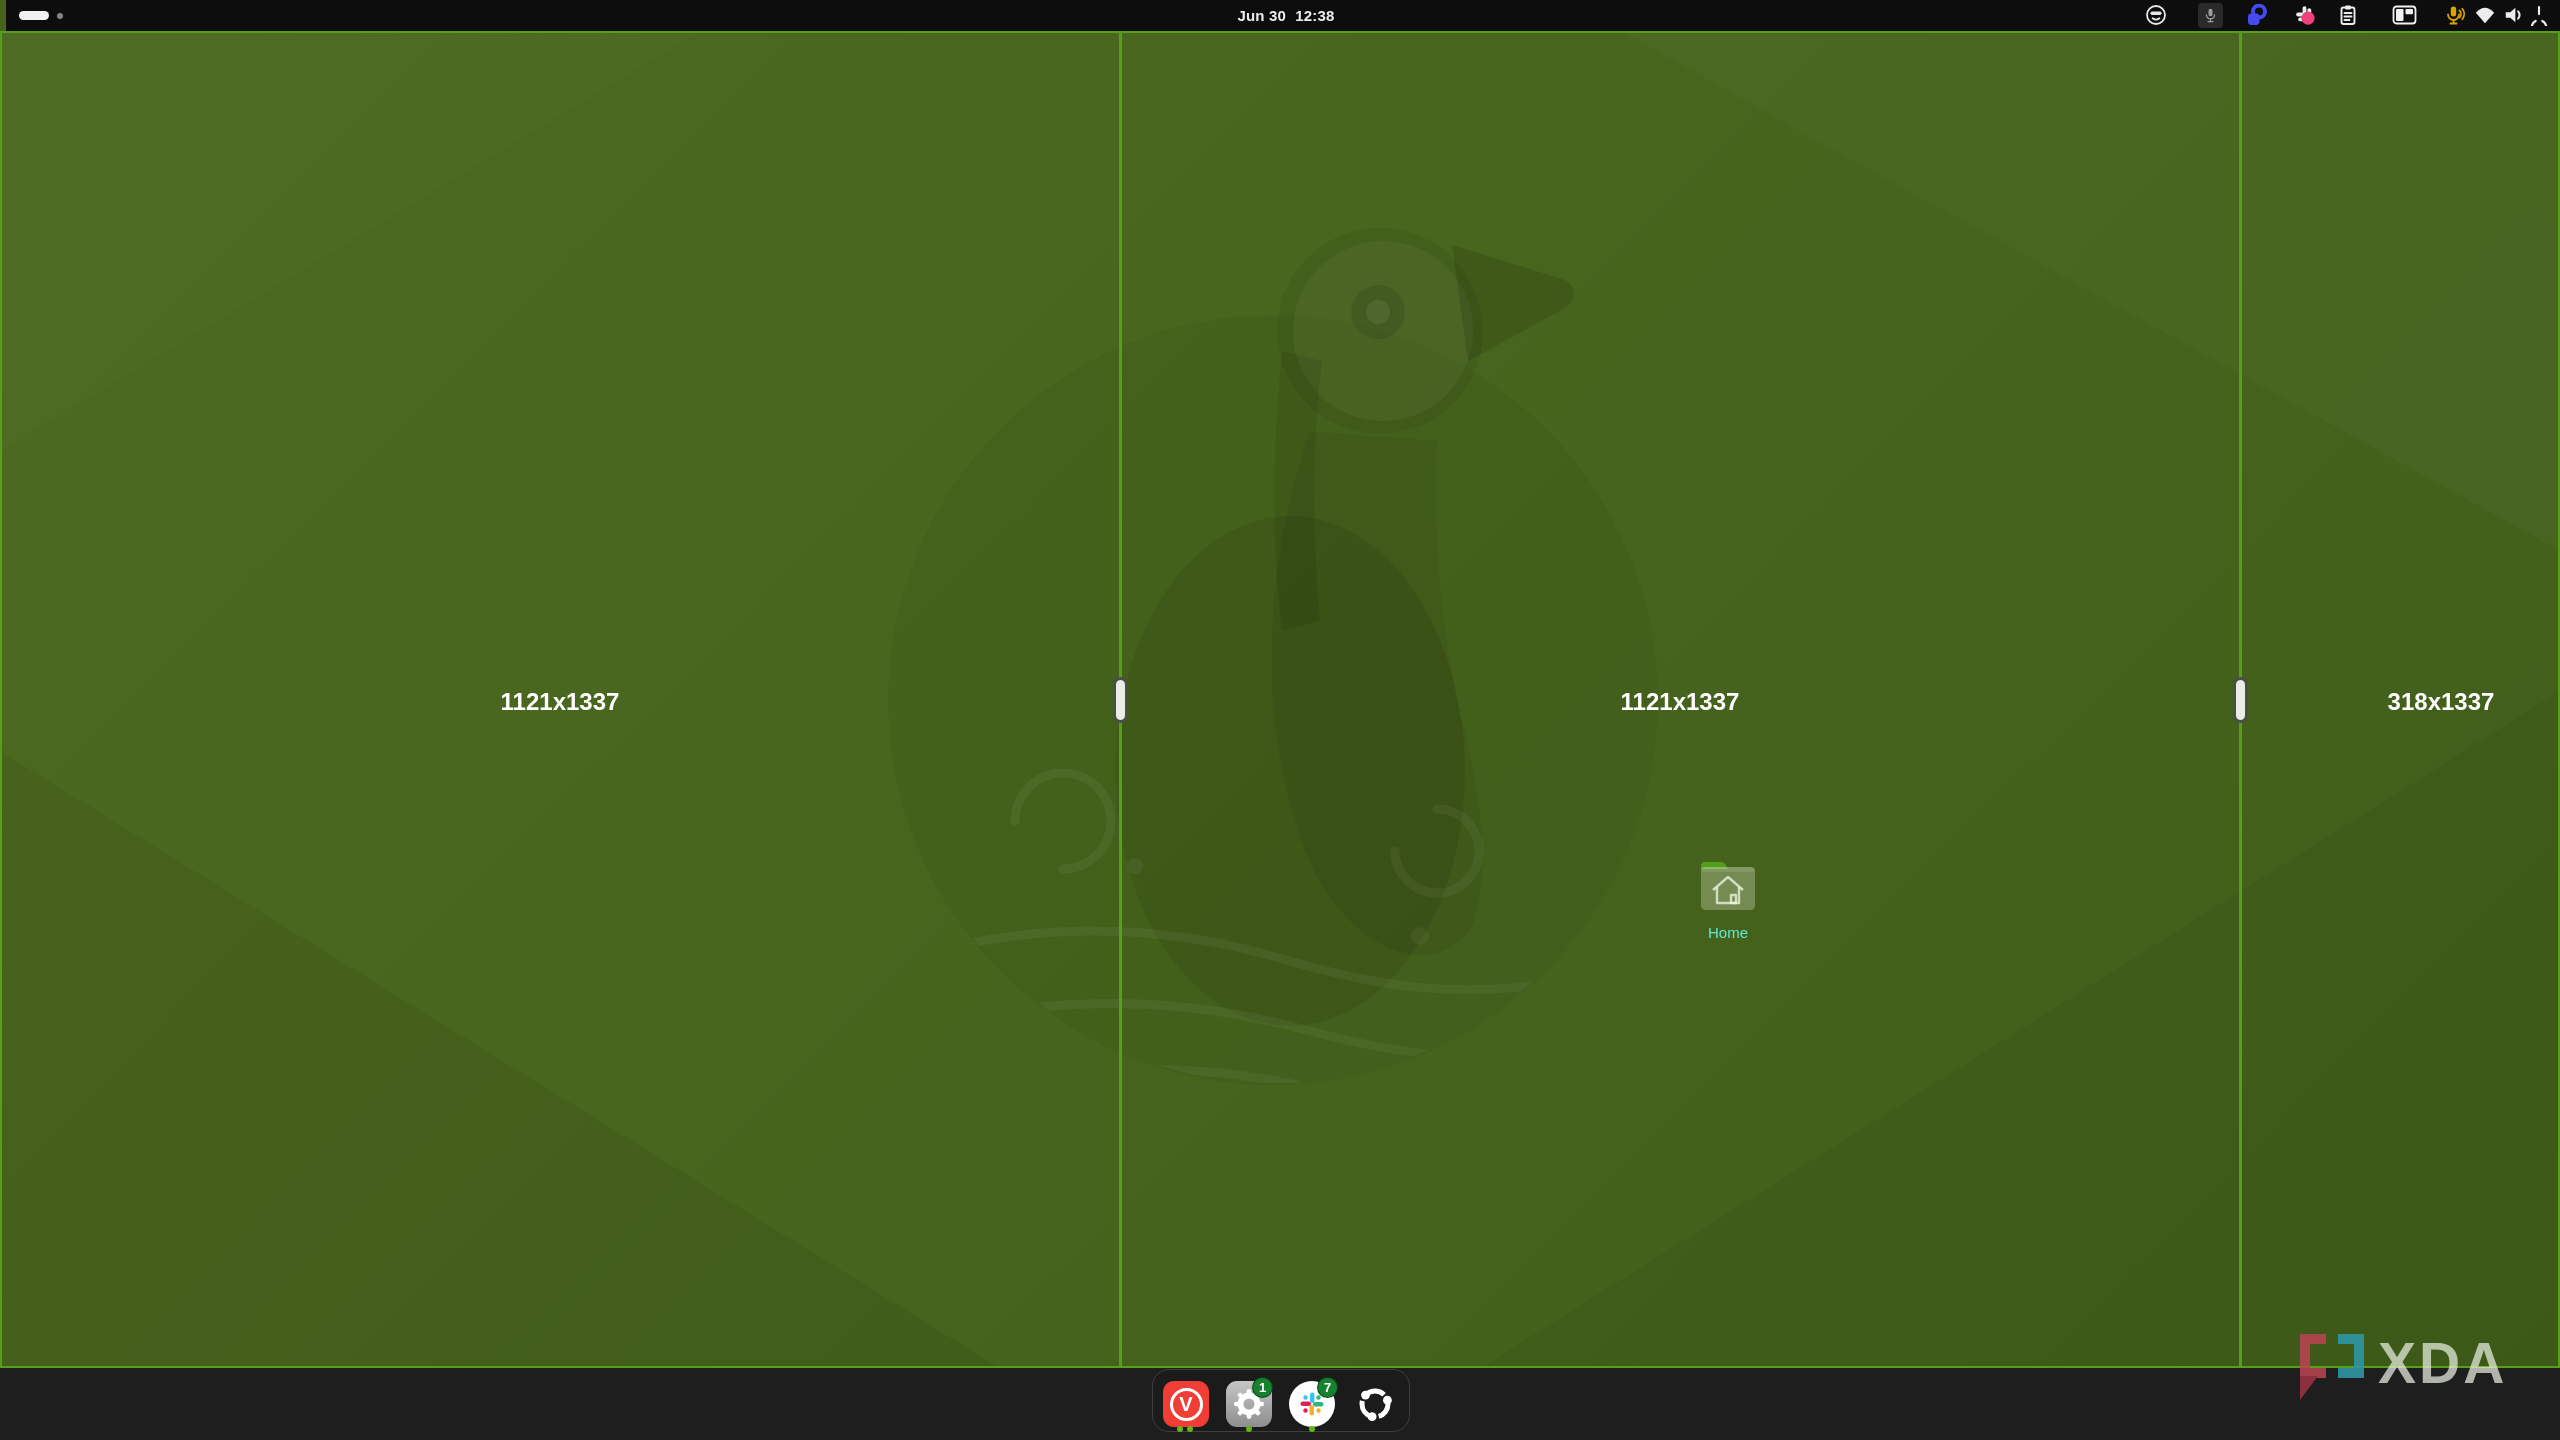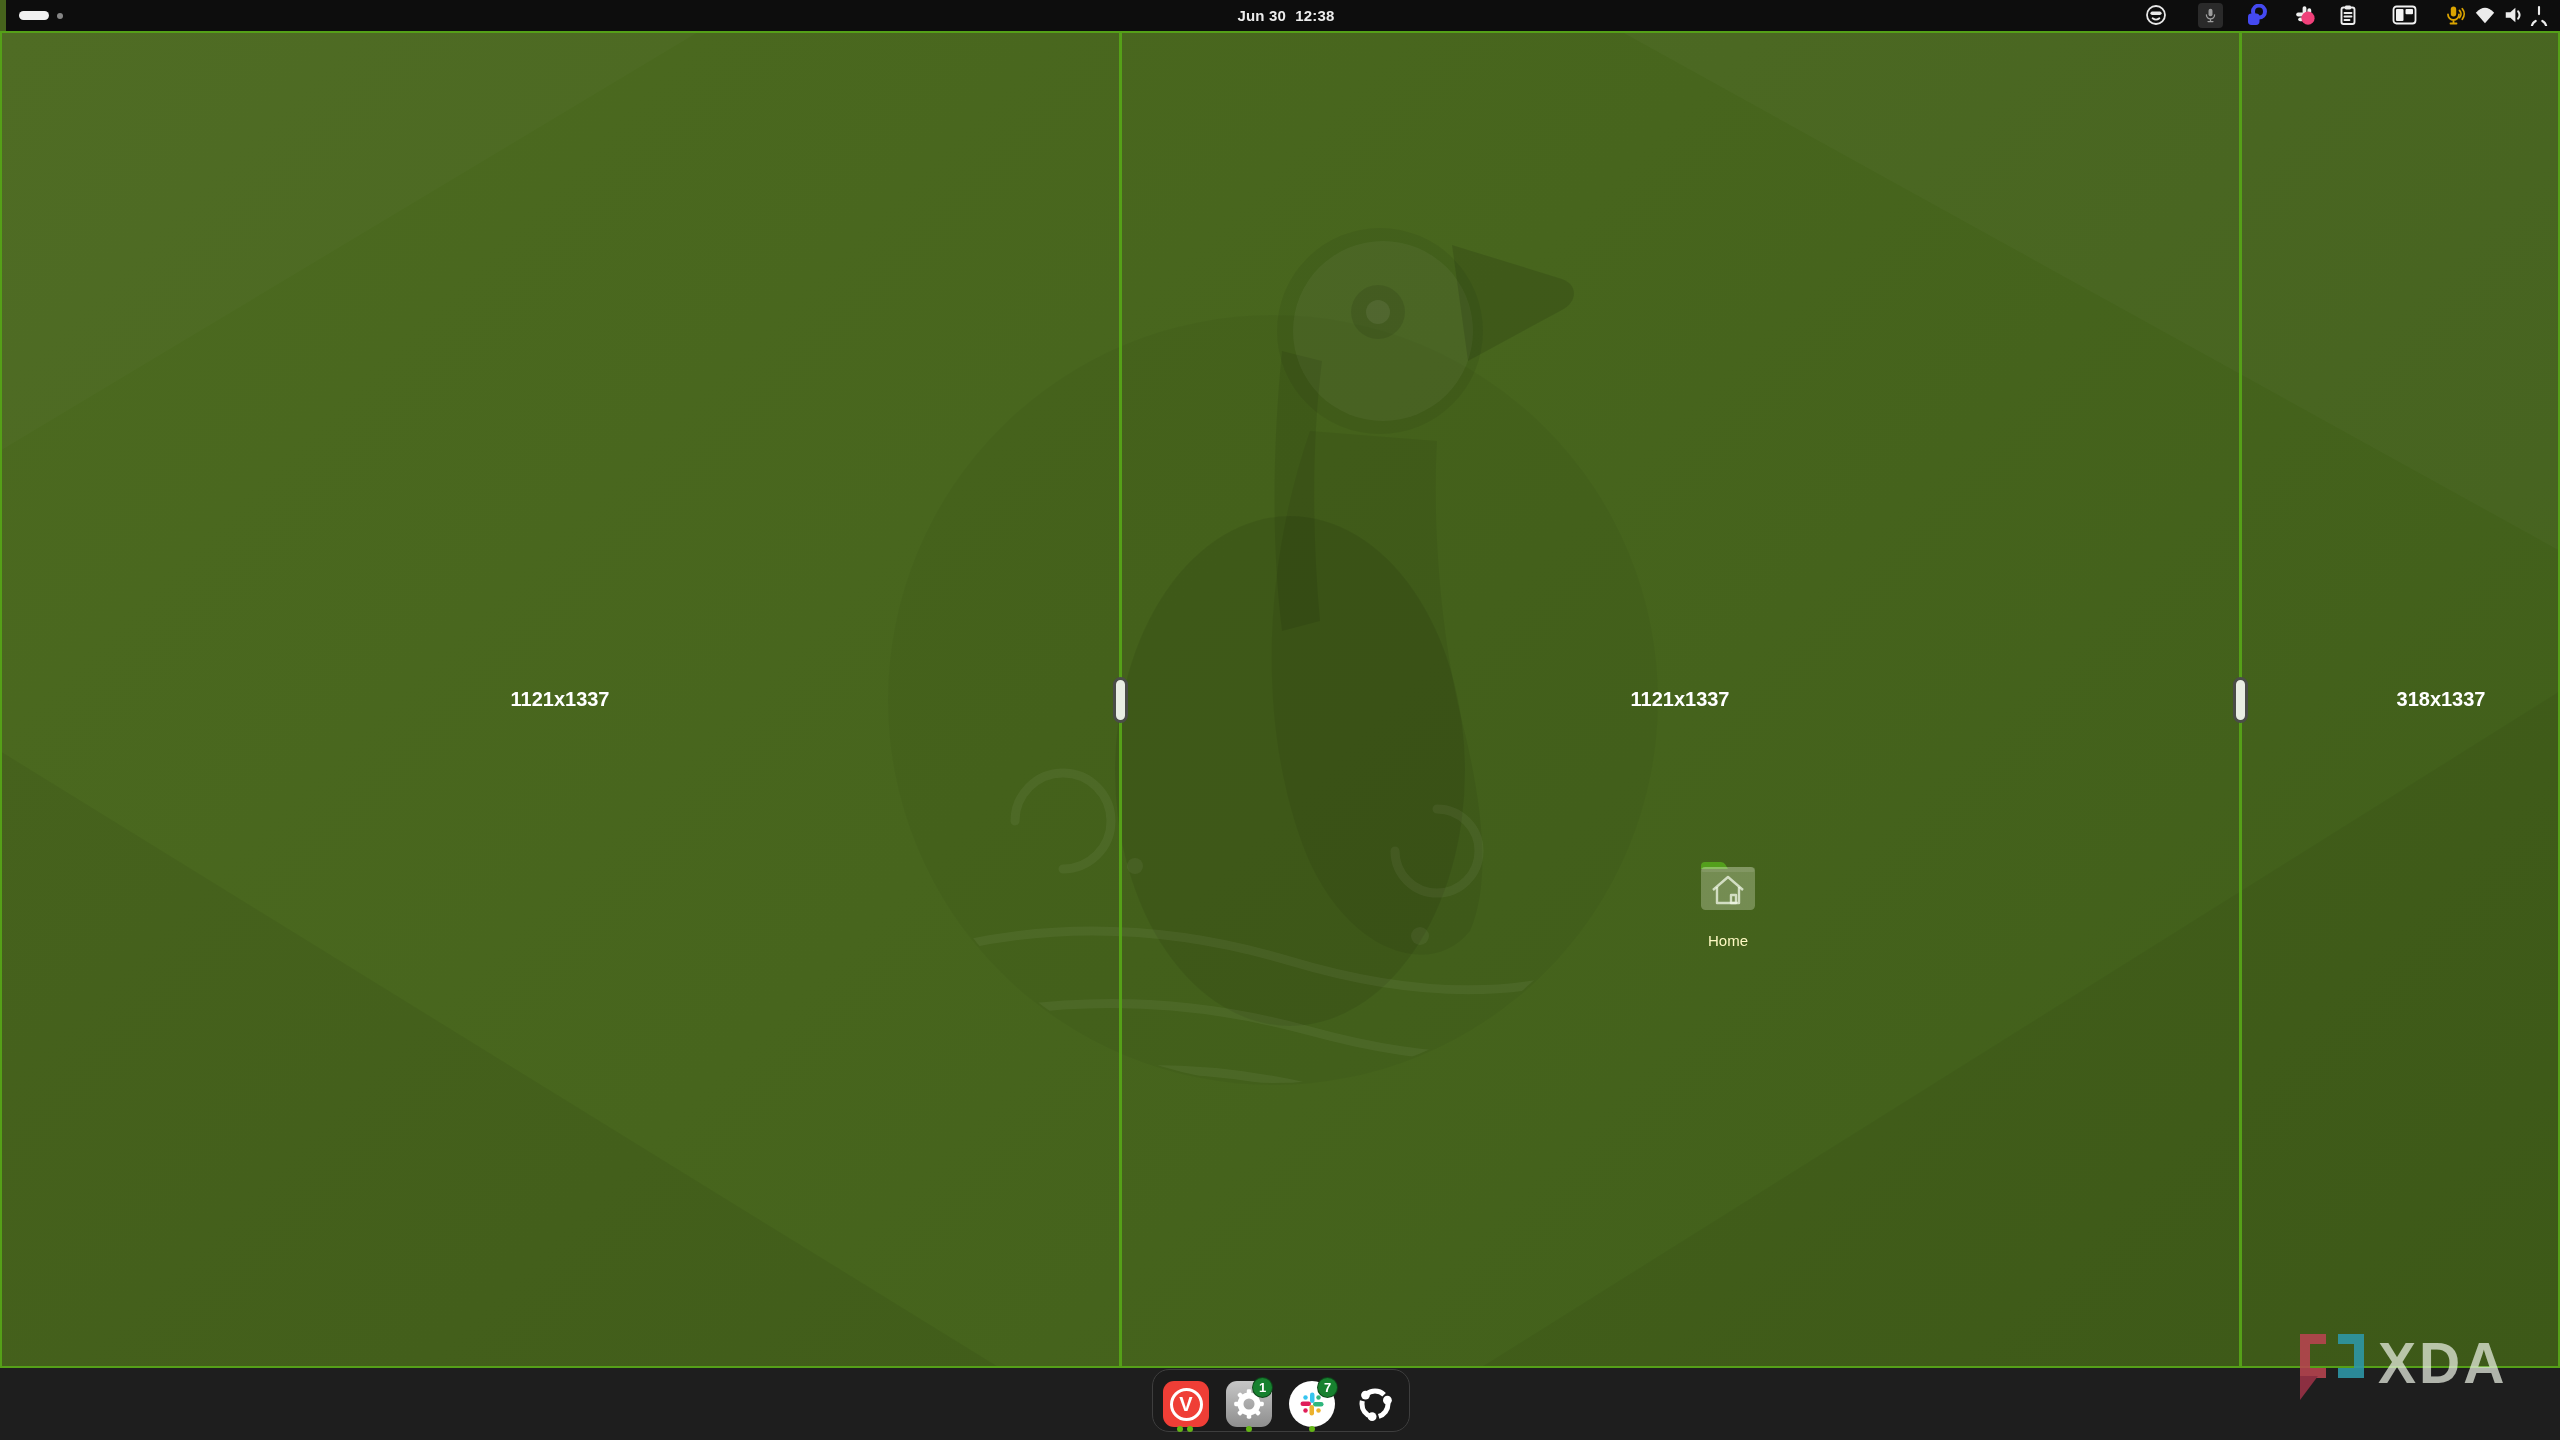--- a/index.html
+++ b/index.html
@@ -39,26 +39,26 @@
   }
   .zone-divider {
     position:absolute; top:0; width:3px; height:1337px; background:#55a018;
   }
   .zone-handle {
     position:absolute; width:15px; height:46px; border-radius:9px;
     background:#e9eee3; border:3px solid #4b4d48; top:646px;
   }
   .zone-label {
     position:absolute; top:657px; transform:translateX(-50%);
-    color:#ffffff; font-size:20px; font-weight:bold; white-space:nowrap;
+    color:#ffffff; font-size:24px; font-weight:bold; white-space:nowrap;
   }
 
   
   .home-item { position:absolute; left:1694px; top:858px; width:68px; text-align:center; }
-  .home-label { margin-top:12px; color:#fef9c3; font-size:15px; }
+  .home-label { margin-top:4px; color:#5eead4; font-size:15px; }
 
   
   .bottombar {
     position:absolute; left:0; top:1368px; width:2560px; height:72px;
     background:#1e1e1e; z-index:40;
   }
   .dock {
     position:absolute; left:1152px; top:1369px; width:258px; height:63px;
     background:rgba(27,27,27,0.95); border:1px solid #3e3e3e; border-radius:17px;
     z-index:45;

